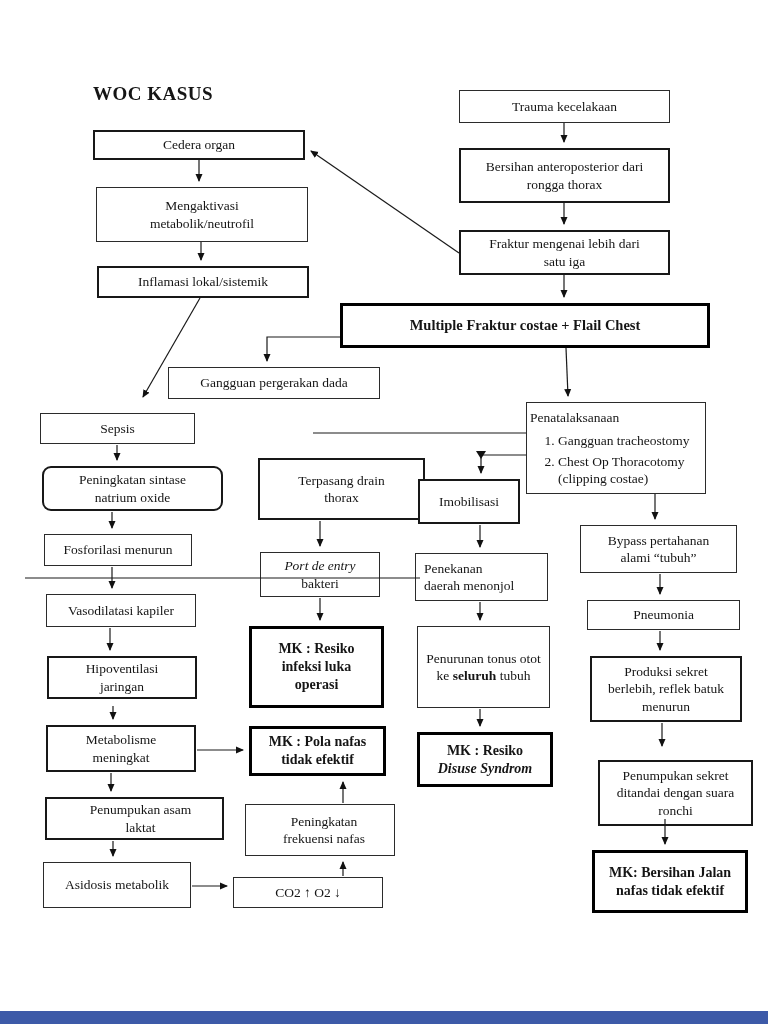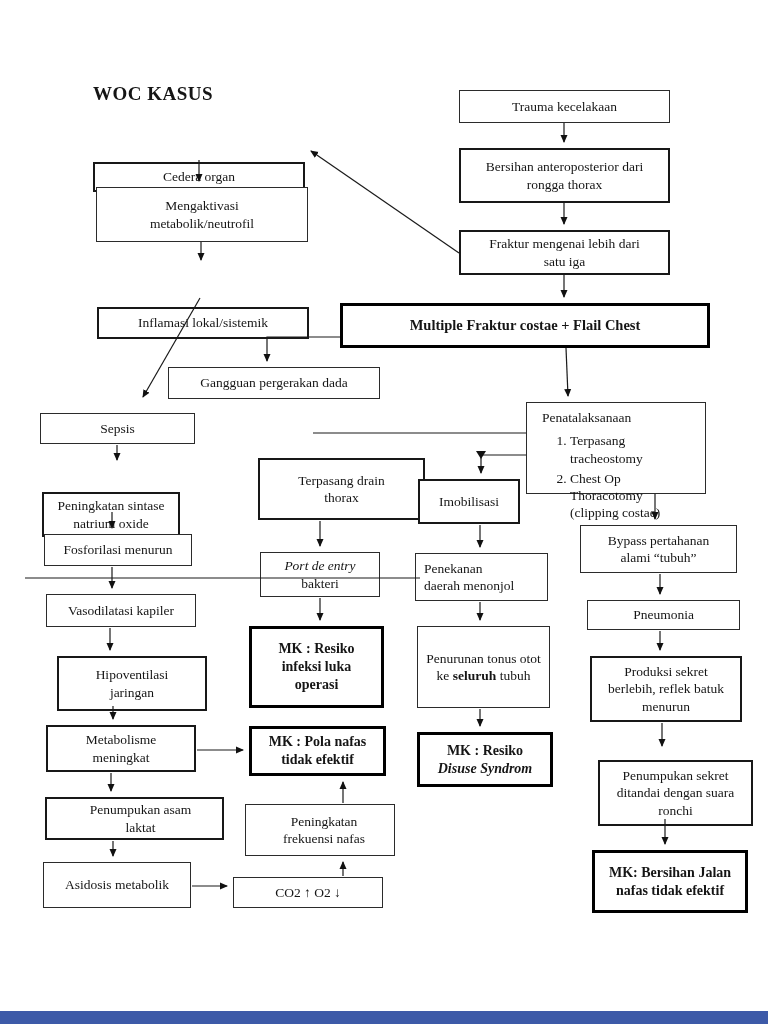--- a/index.html
+++ b/index.html
@@ -9,42 +9,42 @@
        display:flex;align-items:center;justify-content:center;text-align:center;
        font-size:13.5px;line-height:1.28;padding:2px 4px;box-sizing:border-box;z-index:2;}
   .box span{white-space:pre-line;}
   .b2{border-width:2.2px;border-color:#181818;}
   .b3{border-width:3.4px;border-color:#000;}
   .bold{font-weight:bold;}
   .italic{font-style:italic;}
   .left{justify-content:flex-start;text-align:left;}
   #title{position:absolute;left:93px;top:83px;font-size:19px;font-weight:bold;letter-spacing:.5px;z-index:2;}
   .plan{flex-direction:column;align-items:flex-start;justify-content:flex-start;
-        text-align:left;padding:6px 15px;font-size:13.5px;}
+        text-align:left;padding:6px 3px;font-size:13.5px;}
   .plan ol{margin:6px 0 0 6px;padding-left:22px;}
   .plan li{margin-bottom:3px;white-space:pre-line;}
   svg.overlay{position:absolute;left:0;top:0;width:768px;height:1024px;z-index:5;pointer-events:none;}
   svg.overlay *{vector-effect:non-scaling-stroke;}
   #pagegap{position:absolute;left:0;bottom:0;width:768px;height:13px;z-index:6;}
 </style>
 </head>
 <body>
 
 <div id="page">
 
   <div id="title">WOC KASUS</div>
 
-  <div class="box b2" style="left:93px;top:130px;width:212px;height:30px;margin-top:32px;">
+  <div class="box b2" style="left:93px;top:130px;width:212px;height:30px;">
     <span>Cedera organ</span>
     </div>
   <div class="box" style="left:96px;top:187px;width:212px;height:55px;">
     <span>Mengaktivasi
 metabolik/neutrofil</span>
     </div>
-  <div class="box b2" style="left:97px;top:266px;width:212px;height:32px;margin-top:41px;">
+  <div class="box b2" style="left:97px;top:266px;width:212px;height:32px;">
     <span>Inflamasi lokal/sistemik</span>
     </div>
 
   <div class="box" style="left:459px;top:90px;width:211px;height:33px;">
     <span>Trauma kecelakaan</span>
     </div>
   <div class="box b2" style="left:459px;top:148px;width:211px;height:55px;">
     <span>Bersihan anteroposterior dari
 rongga thorax</span>
     </div>
@@ -56,40 +56,40 @@
   <div class="box b3 bold" style="left:340px;top:303px;width:370px;height:45px;font-size:14.5px;">
     <span>Multiple Fraktur costae + Flail Chest</span>
     </div>
   <div class="box" style="left:168px;top:367px;width:212px;height:32px;">
     <span>Gangguan pergerakan dada</span>
     </div>
 
   <div class="box plan" style="left:526px;top:402px;width:180px;height:92px;">
     <span>Penatalaksanaan</span>
     <ol>
-      <li>Terpasang  tracheostomy</li>
+      <li>Gangguan  tracheostomy</li>
       <li>Chest Op Thoracotomy
 (clipping costae)</li>
     </ol>
   </div>
 
   <div class="box" style="left:40px;top:413px;width:155px;height:31px;">
     <span>Sepsis</span>
     </div>
-  <div class="box b2" style="left:42px;top:492px;width:138px;height:45px;">
+  <div class="box b2" style="left:42px;top:466px;width:181px;height:45px;border-radius:9px;">
     <span>Peningkatan sintase
 natrium oxide</span>
     </div>
   <div class="box" style="left:44px;top:534px;width:148px;height:32px;">
     <span>Fosforilasi menurun</span>
     </div>
   <div class="box" style="left:46px;top:594px;width:150px;height:33px;">
     <span>Vasodilatasi kapiler</span>
     </div>
-  <div class="box b2" style="left:57px;top:656px;width:150px;height:55px;">
+  <div class="box b2" style="left:47px;top:656px;width:150px;height:43px;">
     <span>Hipoventilasi
 jaringan</span>
     </div>
   <div class="box b2" style="left:46px;top:725px;width:150px;height:47px;">
     <span>Metabolisme
 meningkat</span>
     </div>
   <div class="box b2" style="left:45px;top:797px;width:179px;height:43px;padding-left:16px;">
     <span>Penumpukan asam
 laktat</span>

